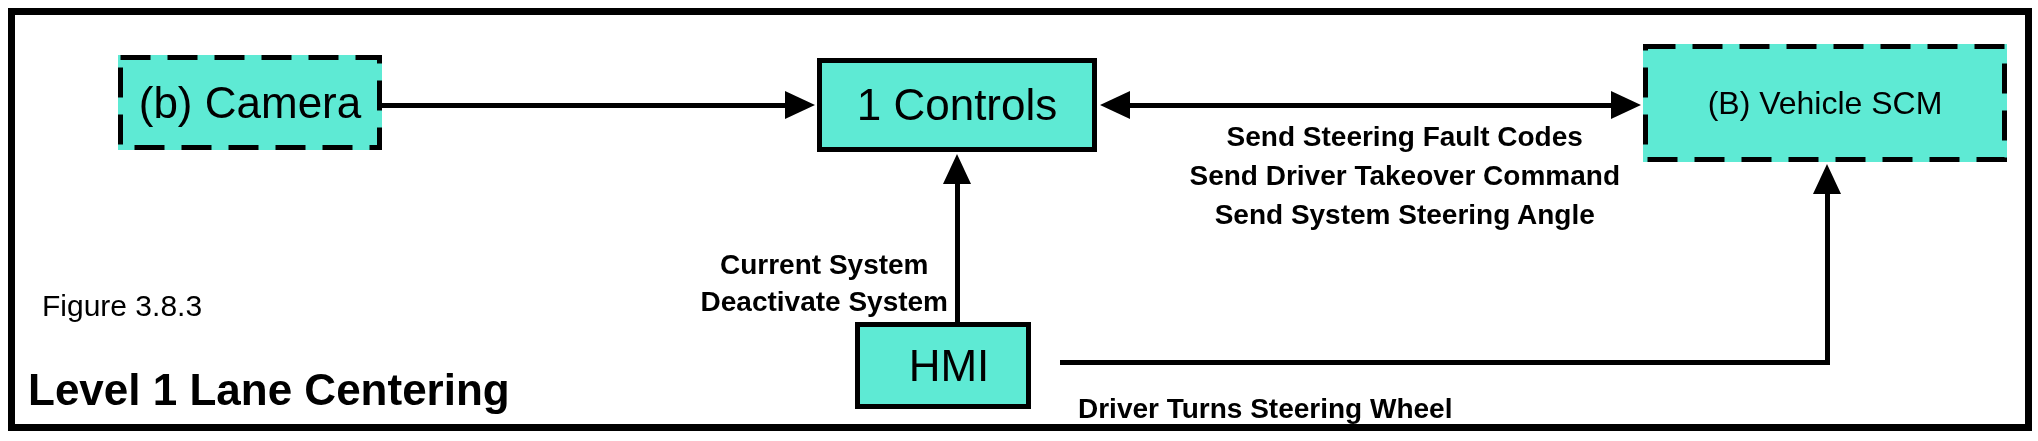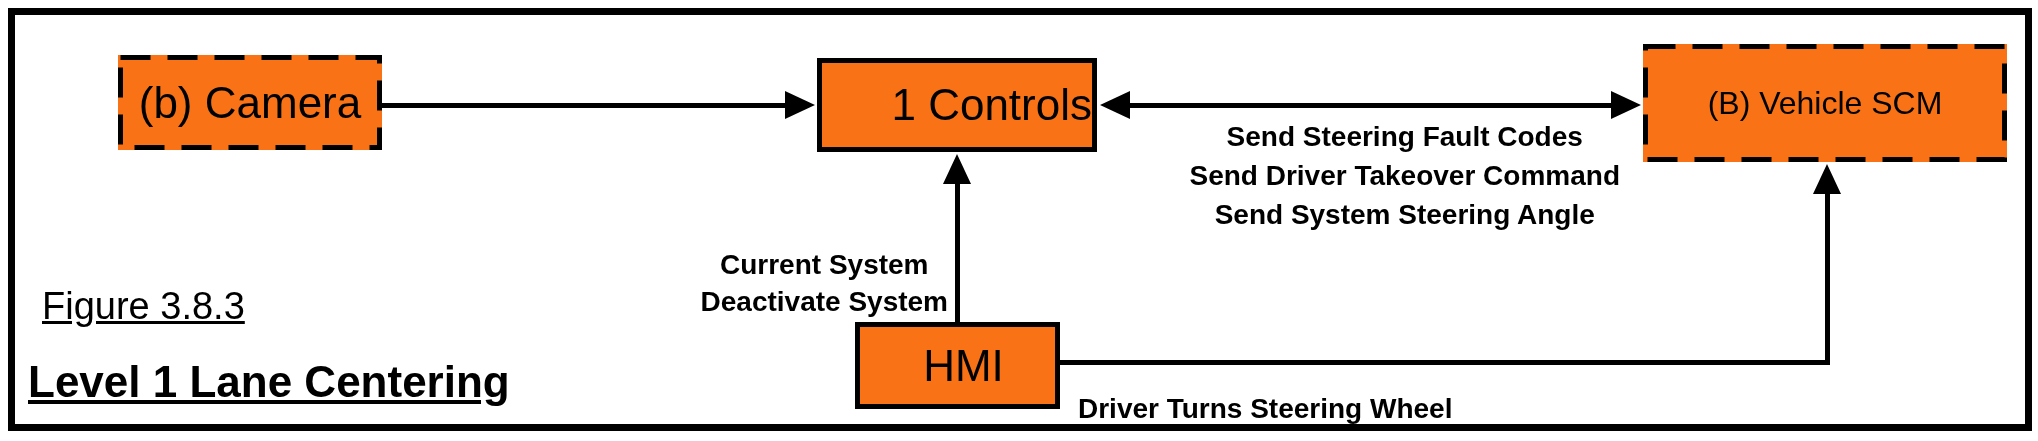--- a/index.html
+++ b/index.html
@@ -18,21 +18,21 @@
     width: 2024px; height: 423px;
     border: 7px solid #000;
     box-sizing: border-box;
   }
   .node {
     position: absolute;
     display: flex;
     align-items: center;
     justify-content: center;
     box-sizing: border-box;
-    background: #f97316;
+    background: #5eead4;
   }
   .node.solid { border: 5px solid #000; }
   .dash-svg { position: absolute; left: 0; top: 0; width: 100%; height: 100%; }
   .node-label { position: relative; font-size: 44px; line-height: 1; white-space: nowrap; }
   .node-label.small { font-size: 32px; }
   .line { position: absolute; background: #000; }
   .arr { position: absolute; width: 0; height: 0; }
   .arr-right { border-top: 14px solid transparent; border-bottom: 14px solid transparent; border-left: 30px solid #000; }
   .arr-left  { border-top: 14px solid transparent; border-bottom: 14px solid transparent; border-right: 30px solid #000; }
   .arr-up    { border-left: 14px solid transparent; border-right: 14px solid transparent; border-bottom: 30px solid #000; }
@@ -40,24 +40,23 @@
     position: absolute;
     font-weight: bold;
     font-size: 28px;
     line-height: 39px;
     white-space: nowrap;
   }
   .elabel span { display: block; }
   .right-align { text-align: center; }
   .caption {
     position: absolute;
-    font-size: 38px;
+    font-size: 30px;
     line-height: 56px;
     white-space: nowrap;
-    text-decoration: underline;
   }
   .title {
     position: absolute;
     font-size: 44px;
     line-height: 56px;
     font-weight: bold;
     white-space: nowrap;
   }
 </style>
 </head>
@@ -67,32 +66,32 @@
 
   <div class="frame"></div>
 
   <div class="node" style="left:118px; top:55px; width:264px; height:95px;">
     <svg class="dash-svg" viewBox="0 0 264 95" preserveAspectRatio="none">
       <rect x="2.5" y="2.5" width="259" height="90" fill="none" stroke="#000000" stroke-width="5" stroke-dasharray="30 17"></rect>
     </svg>
     <span class="node-label">(b) Camera</span>
   </div>
 
-  <div class="node solid" style="left:817px; top:58px; width:280px; height:94px;justify-content:flex-end;">
+  <div class="node solid" style="left:817px; top:58px; width:280px; height:94px;">
     <span class="node-label">1 Controls</span>
   </div>
 
   <div class="node" style="left:1643px; top:44px; width:364px; height:118px;">
     <svg class="dash-svg" viewBox="0 0 364 118" preserveAspectRatio="none">
       <rect x="2.5" y="2.5" width="359" height="113" fill="none" stroke="#000000" stroke-width="5" stroke-dasharray="30 17"></rect>
     </svg>
     <span class="node-label small">(B) Vehicle SCM</span>
   </div>
 
-  <div class="node solid" style="left:855px; top:322px; width:205px; height:87px;padding-left:12px;">
+  <div class="node solid" style="left:855px; top:322px; width:176px; height:87px;padding-left:12px;">
     <span class="node-label">HMI</span>
   </div>
 
   <div class="line" style="left:382px; top:103px; width:408px; height:5px;"></div>
   <div class="arr arr-right" style="left:785px; top:91px;"></div>
 
   <div class="line" style="left:1128px; top:103px; width:484px; height:5px;"></div>
   <div class="arr arr-left" style="left:1100px; top:91px;"></div>
   <div class="arr arr-right" style="left:1611px; top:91px;"></div>
   <div class="elabel right-align" style="right:418px; top:117px;">
@@ -107,15 +106,15 @@
     <span>Current System</span>
     <span>Deactivate System</span>
   </div>
 
   <div class="line" style="left:1060px; top:360px; width:770px; height:5px;"></div>
   <div class="line" style="left:1825px; top:190px; width:5px; height:175px;"></div>
   <div class="arr arr-up" style="left:1813px; top:164px;"></div>
   <div class="elabel" style="left:1078px; top:375px;margin-top:14px;">Driver Turns Steering Wheel</div>
 
   <div class="caption" style="left:42px; top:278px;">Figure 3.8.3</div>
-  <div class="title" style="left:28px; top:354px;text-decoration:underline;">Level 1 Lane Centering</div>
+  <div class="title" style="left:28px; top:362px;">Level 1 Lane Centering</div>
 
 </div>
 
 </body></html>

